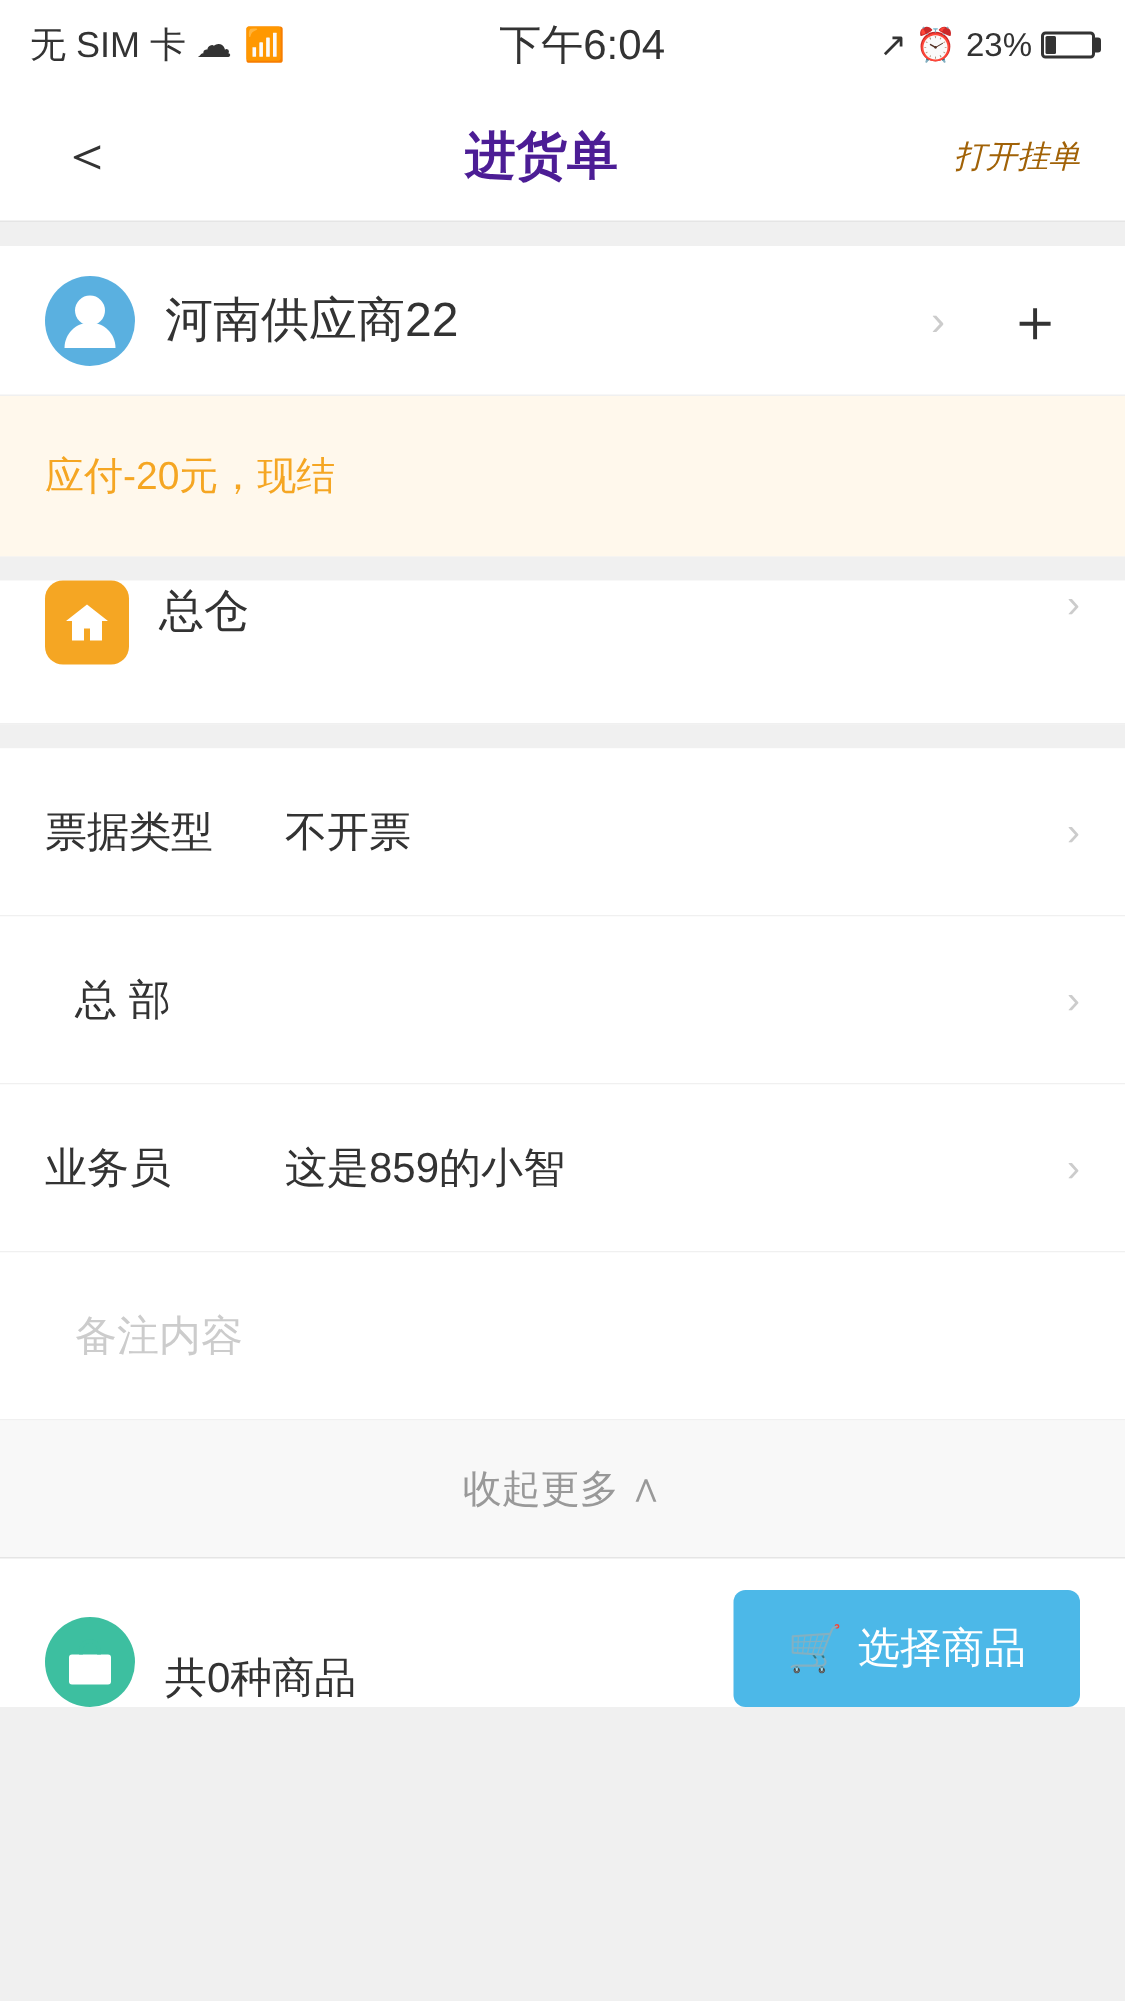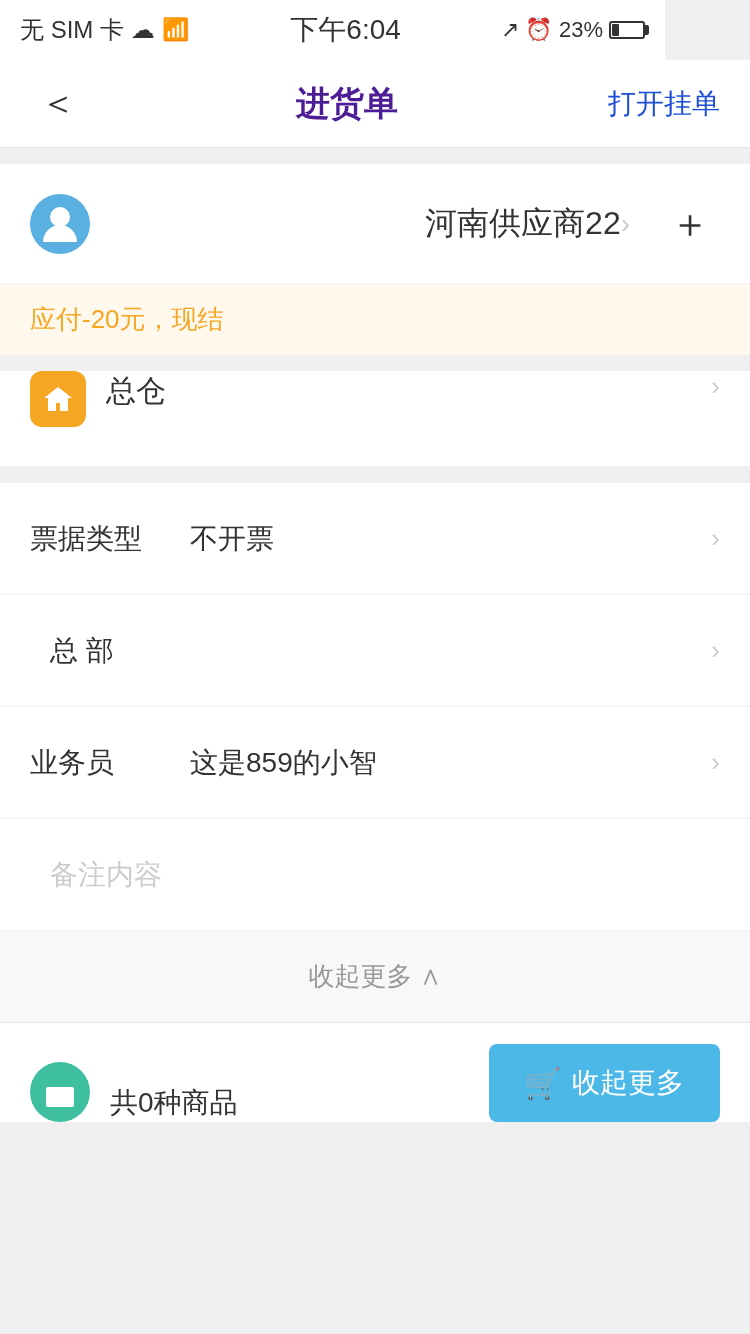--- a/index.html
+++ b/index.html
@@ -8,21 +8,21 @@
       width: 750px;
       min-height: 1334px;
       background: #f0f0f0;
       font-family: -apple-system, "PingFang SC", "Helvetica Neue", Arial, sans-serif;
       font-size: 28px;
       color: #333;
     }
 
     
     .status-bar {
-      width: 665px;
+      width: 750px;
       height: 60px;
       background: #fff;
       display: flex;
       align-items: center;
       justify-content: space-between;
       padding: 0 20px;
       font-size: 24px;
       color: #333;
     }
     .status-left { display: flex; align-items: center; gap: 8px; }
@@ -69,46 +69,46 @@
       color: #333;
       cursor: pointer;
       padding: 10px;
     }
     .nav-title {
       font-size: 34px;
       font-weight: 600;
       color: #4c1d95;
     }
     .nav-action {
-      font-size: 28px;
-      color: #1d4ed8;
-      cursor: pointer;
+      font-size: 21px;
+      color: #a16207;
+      cursor: pointer;
+      font-style: italic;
     }
 
     
     .section-gap {
       height: 16px;
       background: #f0f0f0;
     }
 
     
     .card-section {
       background: #fff;
       margin-bottom: 0;
     }
 
     
     .supplier-row {
       display: flex;
       align-items: center;
       padding: 16px 30px;
-      height: 120px;
+      height: 100px;
       background: #fff;
       border-bottom: 1px solid #f0f0f0;
-      text-align: right;
     }
     .supplier-avatar {
       width: 60px; height: 60px;
       border-radius: 50%;
       background: #5ab0e0;
       display: flex; align-items: center; justify-content: center;
       margin-right: 20px;
       flex-shrink: 0;
       overflow: hidden;
     }
@@ -125,21 +125,21 @@
     .add-btn {
       font-size: 40px;
       color: #333;
       cursor: pointer;
       padding: 0 10px;
     }
 
     
     .notice-bar {
       background: #fff8ec;
-      padding: 18px 30px;
+      padding: 36px 30px;
       font-size: 26px;
       color: #f5a623;
       border-bottom: none;
     }
 
     
     .form-row {
       display: flex;
       align-items: center;
       padding: 0 30px;
@@ -348,17 +348,17 @@
   <div class="product-icon-wrap">
 
     <svg width="34" height="34" viewBox="0 0 34 34" fill="white" xmlns="http://www.w3.org/2000/svg">
       <rect x="3" y="12" width="28" height="20" rx="2" fill="white"></rect>
       <path d="M11 12V9a6 6 0 1 1 12 0v3" stroke="#3dbfa0" stroke-width="2.5" fill="none"></path>
     </svg>
   </div>
   <span class="product-count">共0种商品</span>
   <button class="select-product-btn">
     <span class="cart-icon">🛒</span>
-    <span>收起更多</span>
+    <span>选择商品</span>
   </button>
 </div>
 
 <div class="page-bg"></div>
 
 </body></html>

